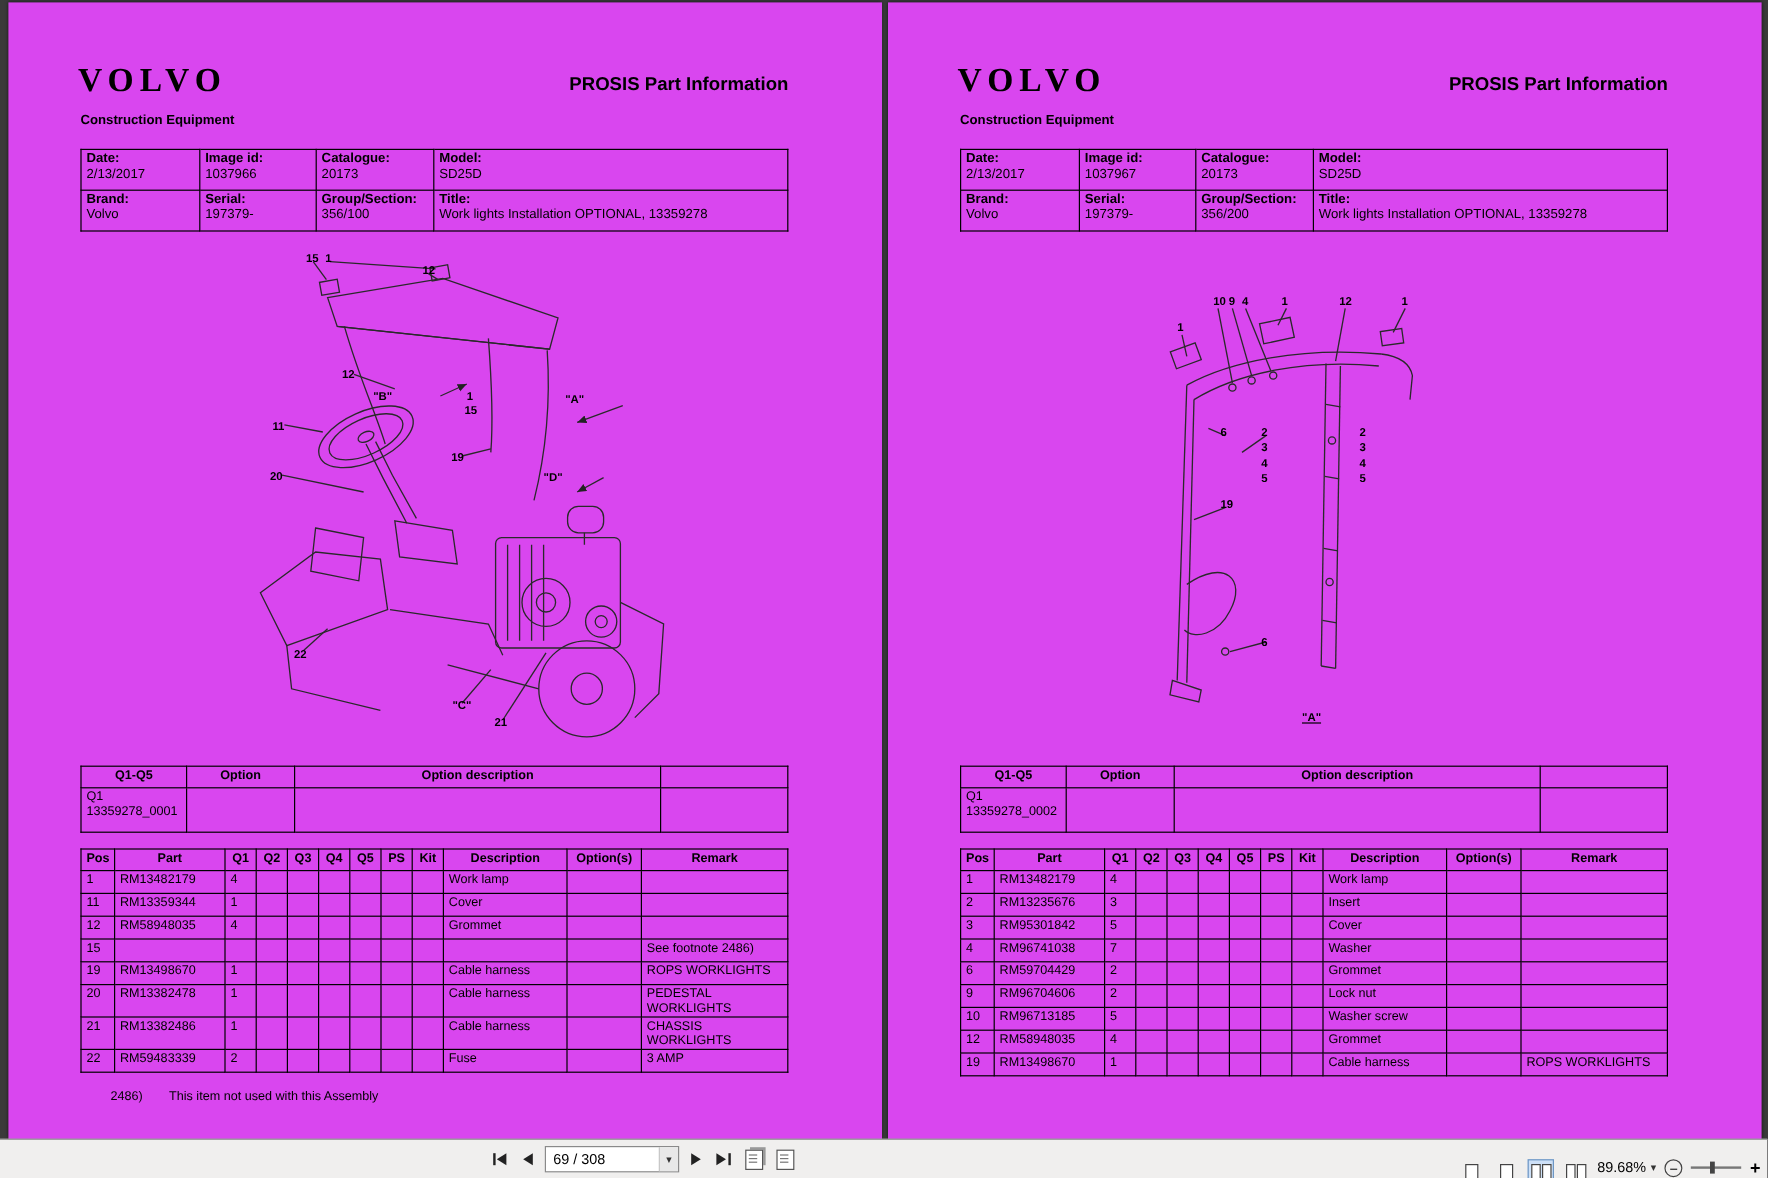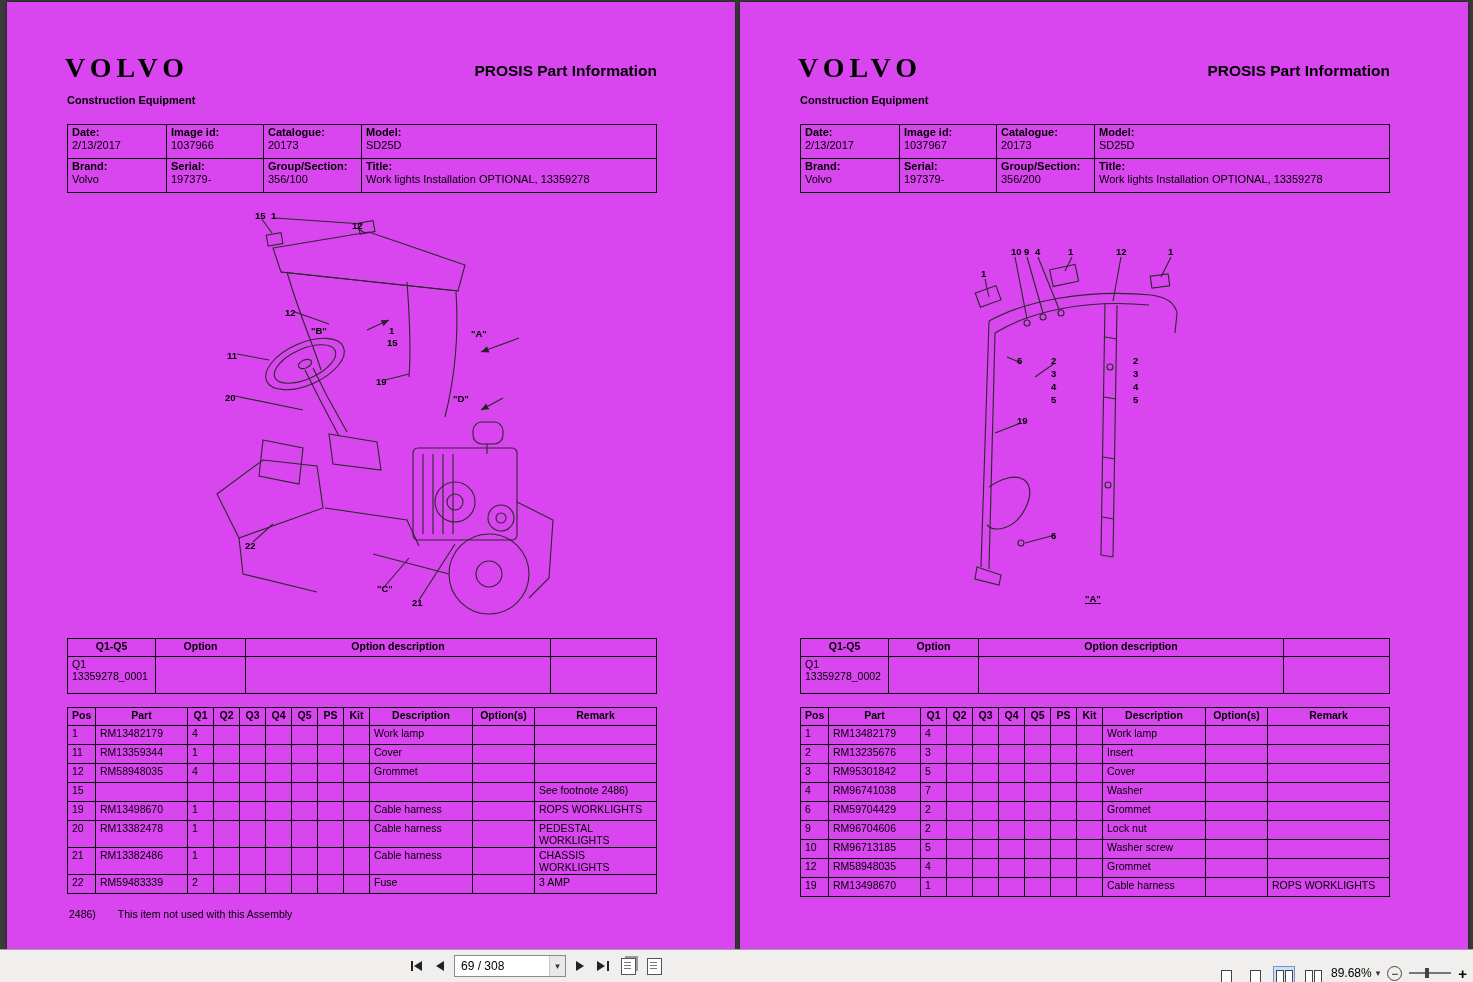--- a/index.html
+++ b/index.html
@@ -21,21 +21,21 @@
   .tbl th{font-weight:bold;height:15px;text-align:center;}
   .info-table{left:60px;top:122px;}
   .info-table td{height:31px;}
   .cl{font-size:11px;font-weight:bold;}
   .cv{font-size:11px;font-weight:normal;margin-top:1px;}
   .options-table{left:60px;top:636px;}
   .options-table tbody td{height:34px;}
   .parts-table{left:60px;top:705px;}
   .parts-table tbody td{height:16px;}
   .footnote{left:62px;top:906px;font-size:10.5px;}
-  .footnote .ref{margin-right:22px;}
+  .footnote .ref{margin-right:22px;margin-left:23px;}
   
   .diagram{left:60px;top:200px;width:590px;height:432px;}
   .diagram svg{position:absolute;left:0;top:0;}
   .d2{left:215px;top:235px;width:290px;height:380px;}
   .callout{position:absolute;font-size:9.5px;font-weight:bold;white-space:nowrap;}
   .callout.u{text-decoration:underline;}
   
   .toolbar{position:absolute;left:0;right:0;bottom:0;height:32px;background:#f0efee;border-top:1px solid #a0a0a0;}
   .tb-center{position:absolute;left:408px;top:0;height:100%;display:flex;align-items:center;gap:7px;}
   .tb-right{position:absolute;right:6px;top:16px;height:100%;display:flex;align-items:flex-start;gap:7px;}

